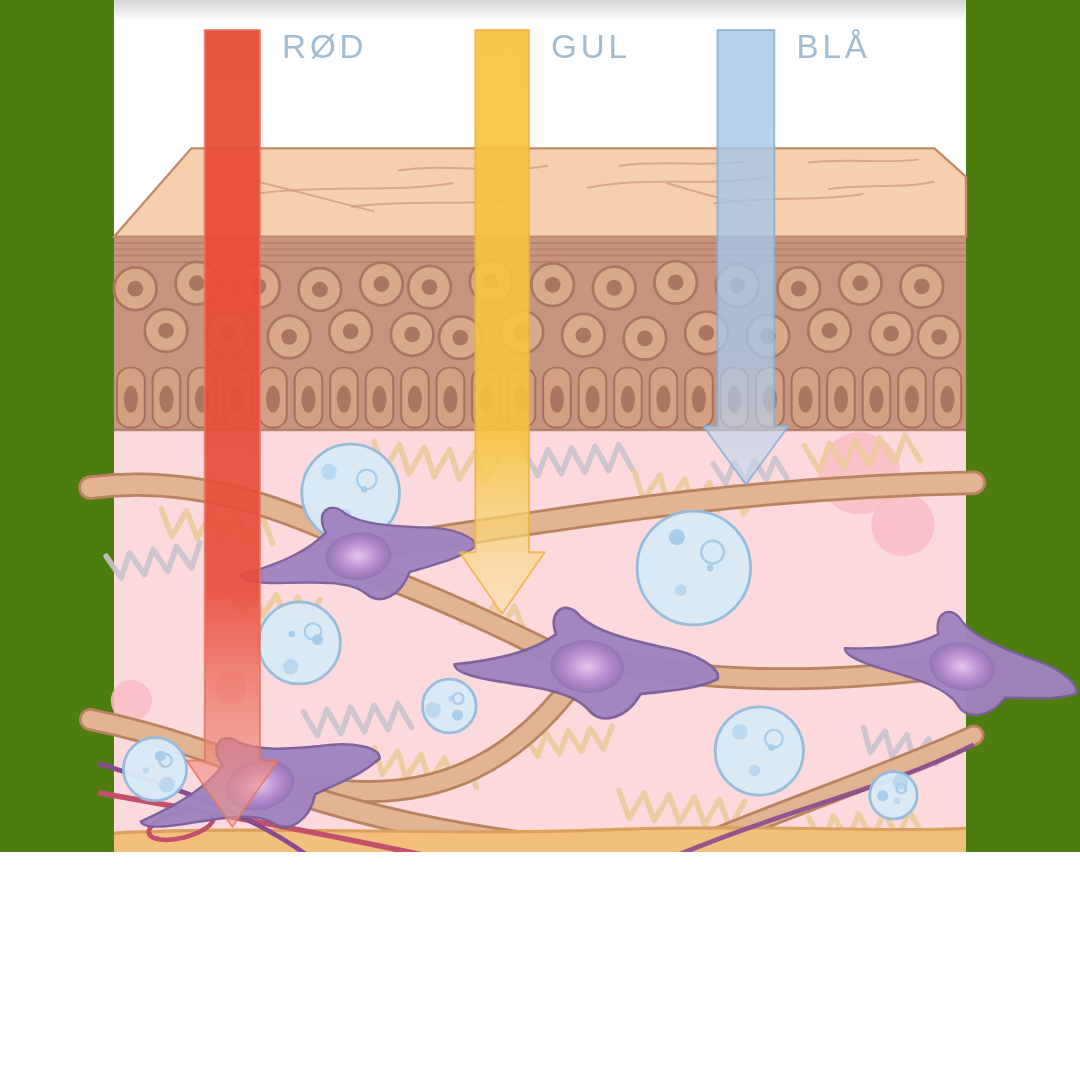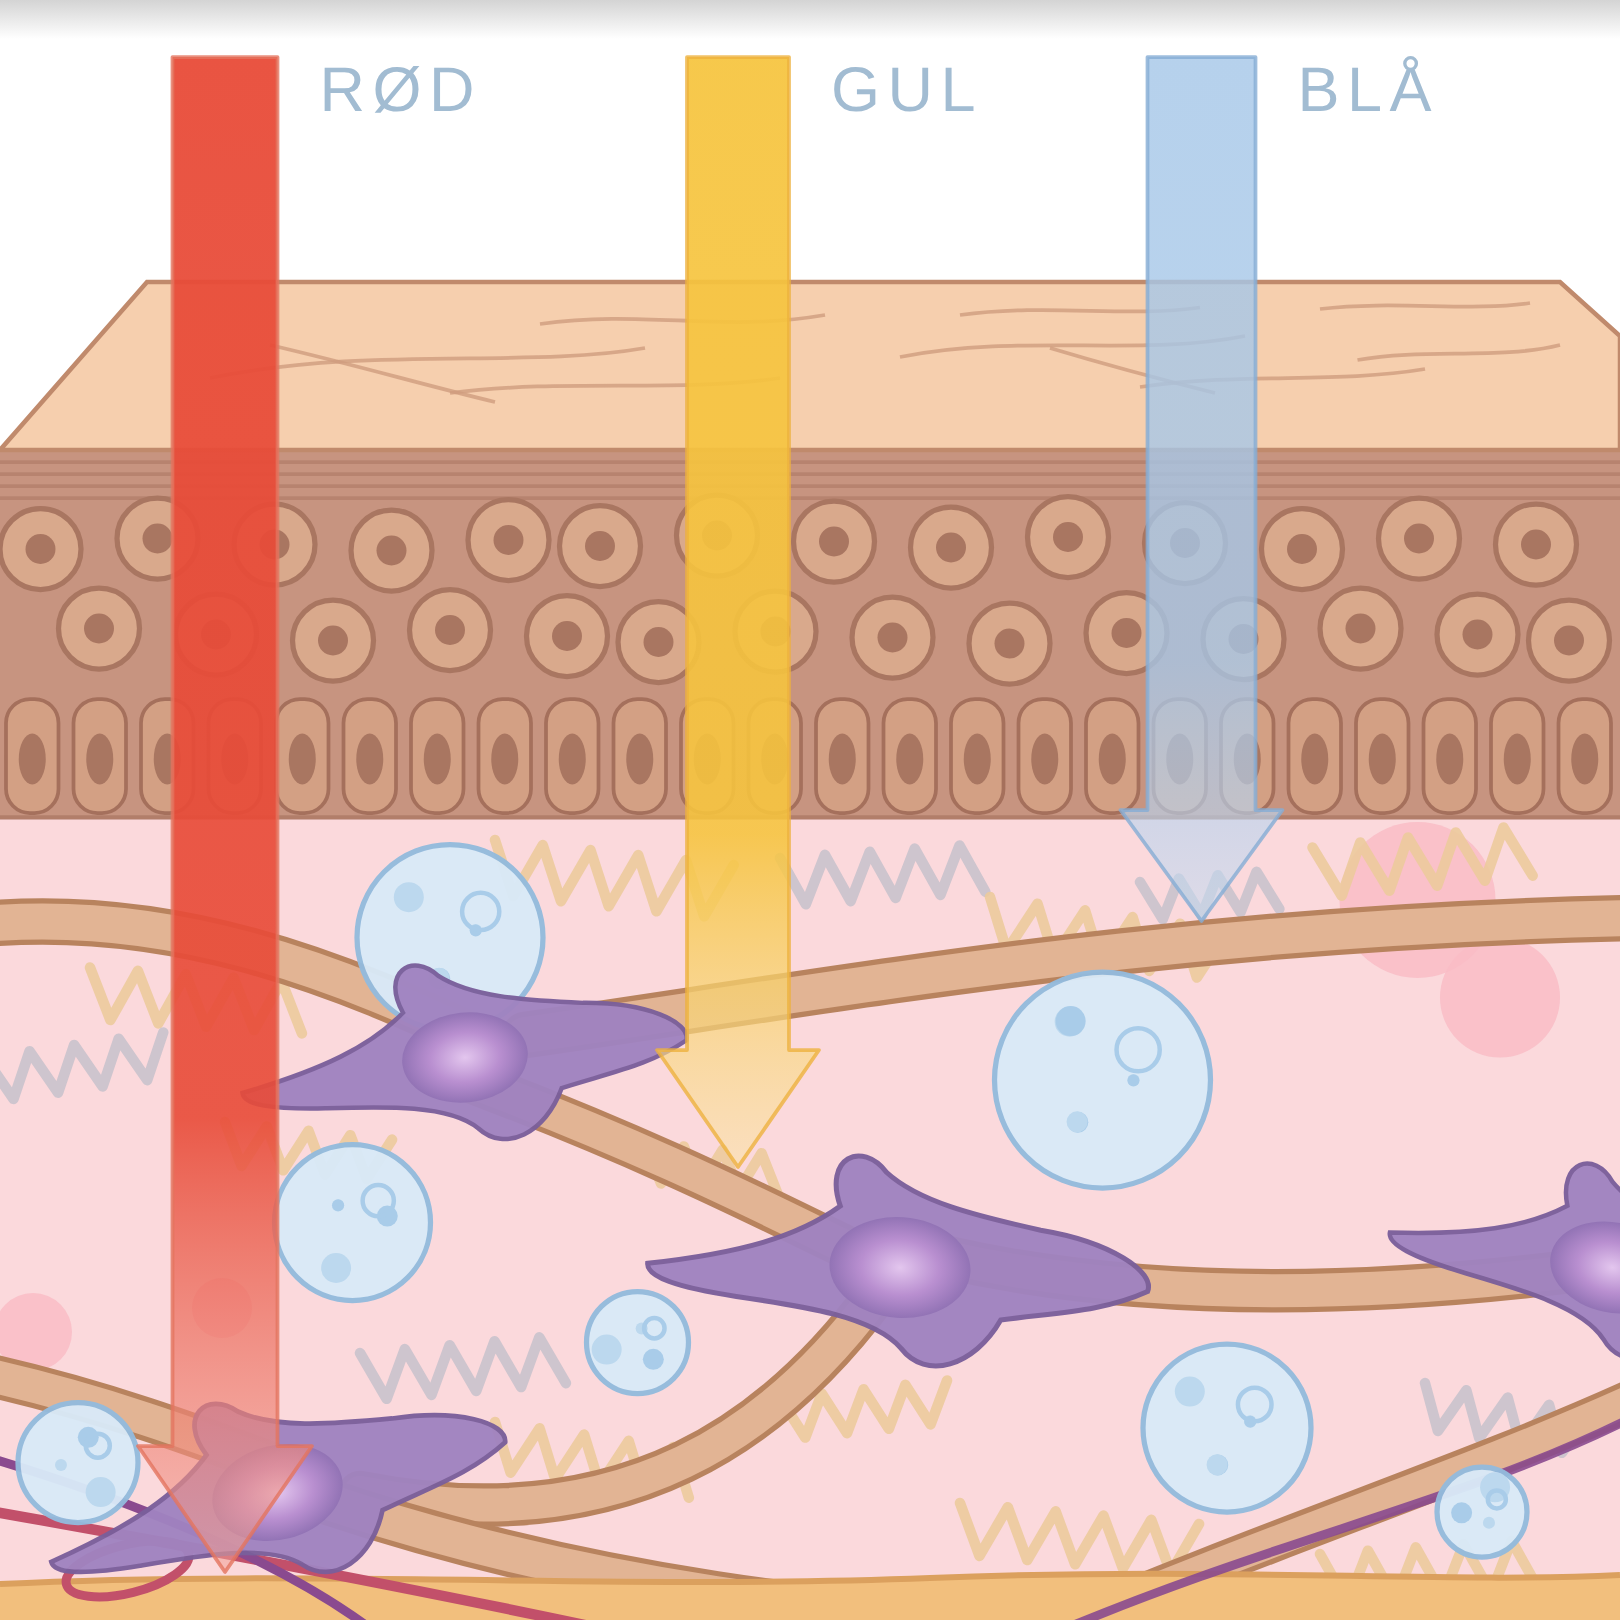--- a/index.html
+++ b/index.html
@@ -1,17 +1,17 @@
 <!DOCTYPE html>
 <html><head>
 <meta charset="utf-8">
 <title>Diagram</title>
 <style>
   html,body{margin:0;padding:0;background:#ffffff;}
-  .stage{width:1080px;height:1080px;position:relative;overflow:hidden;background:#15803d;}
+  .stage{width:1080px;height:852px;position:relative;overflow:hidden;background:#4d7c0f;}
   svg{display:block;width:100%;height:100%;}
   .arrow-label{
     font-family:"Liberation Sans", sans-serif;
     font-size:42px;
     font-weight:400;
     letter-spacing:5px;
   }
 </style>
 </head>
 <body>

